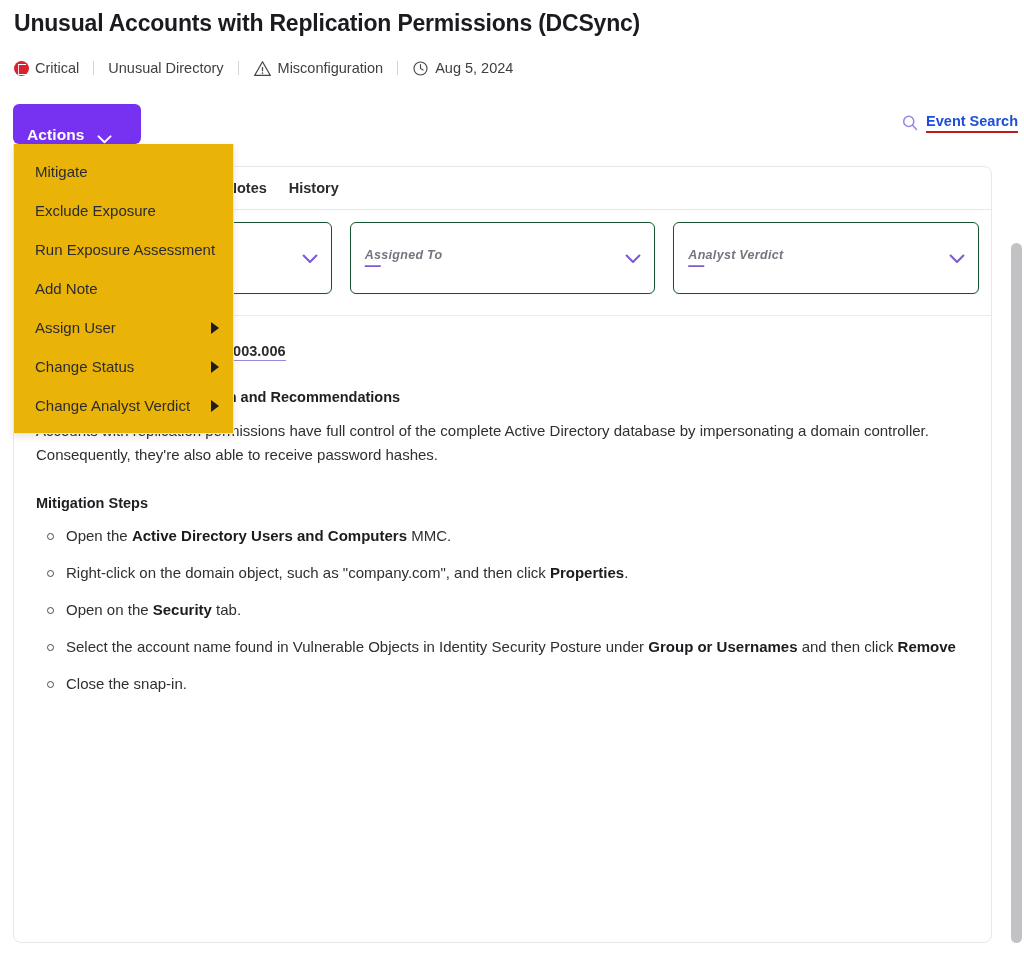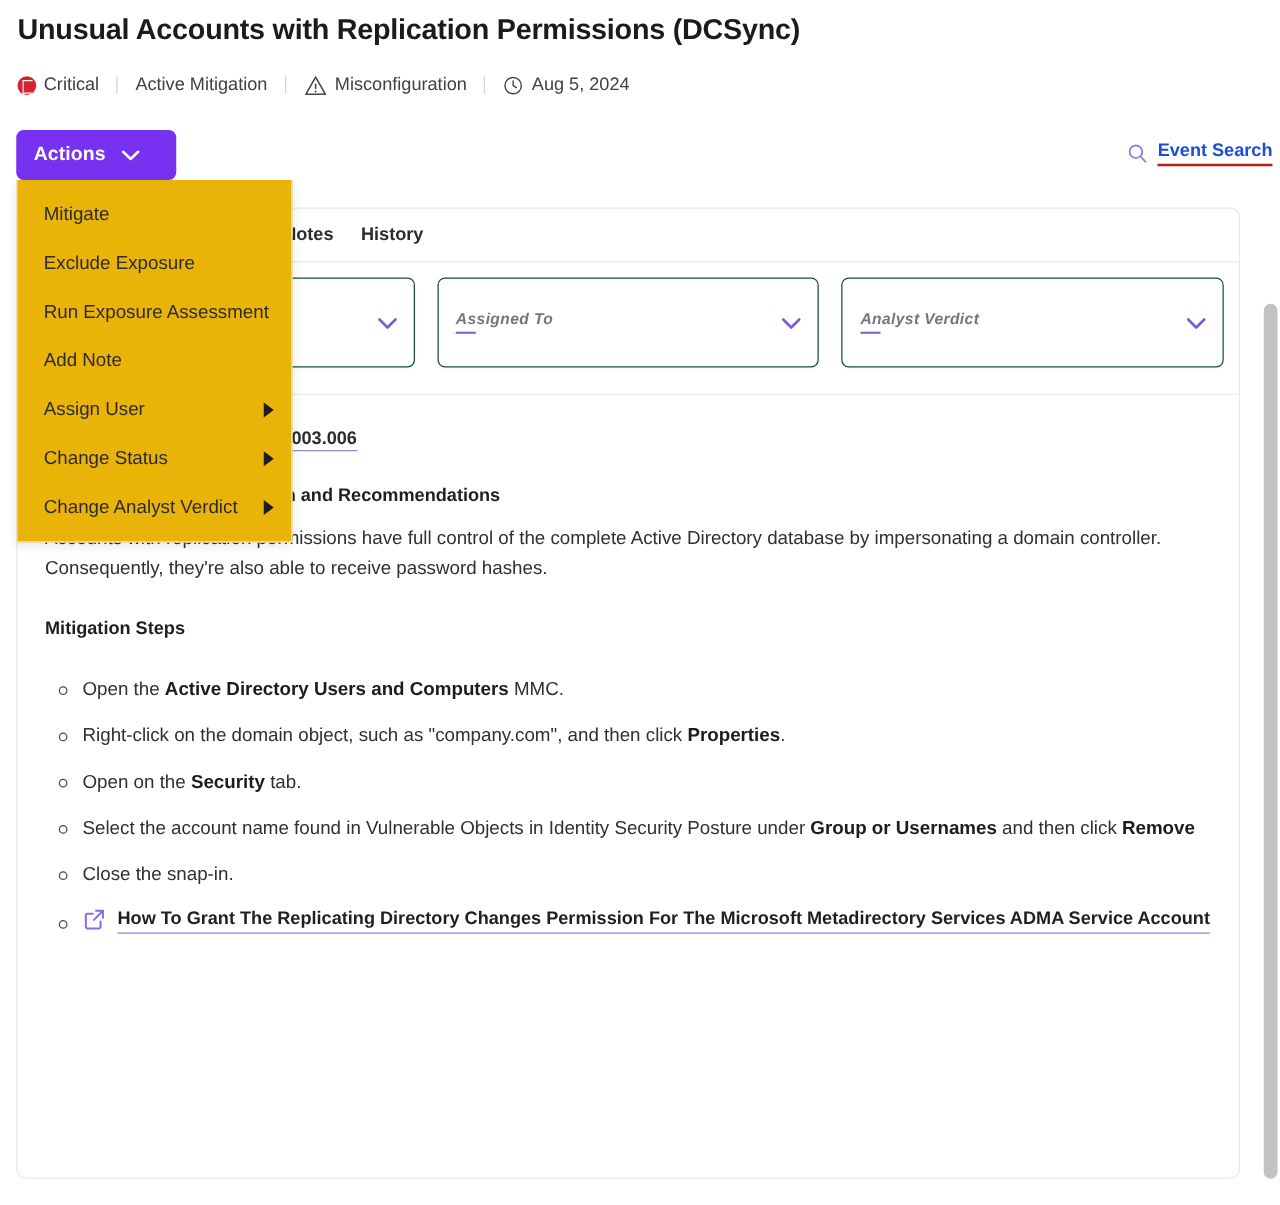--- a/index.html
+++ b/index.html
@@ -44,21 +44,21 @@
     border-left: 1.5px solid rgba(255,255,255,.85);
   }
   .tri-icon { width: 19px; height: 17px; flex: none; display:block; }
   .clock-icon { width: 17px; height: 17px; flex: none; display:block; }
 
   
   .actions-btn {
     position: absolute; left: 13px; top: 104px;
     width: 128px; height: 40px;
     background: #7731f0; border-radius: 6px;
-    display: flex; align-items: center; padding: 0 14px;
+    display: flex; align-items: flex-end; padding: 0 14px;
     cursor: pointer; border: none;
   }
   .actions-btn .lbl {
     color: #ffffff; font-size: 15.5px; font-weight: bold;
     letter-spacing: .1px;
   }
   .actions-btn .chev { margin-left: 12px; display: block; }
 
   
   .menu {
@@ -161,21 +161,21 @@
   }
   h3.sec {
     font-size: 14.5px; font-weight: bold; color: #1f1f23;
     margin: 28px 0 0 0;
   }
   p.para {
     font-size: 15px; color: #2f2f34; line-height: 24px;
     margin: 14px 0 0 0; max-width: 938px;
   }
   ul.steps {
-    margin: 28px 0 0 0; padding: 0 0 0 30px;
+    margin: 12px 0 0 0; padding: 0 0 0 30px;
     list-style: none;
   }
   ul.steps > li {
     position: relative;
     font-size: 15px; color: #2f2f34; line-height: 25px;
     margin: 0 0 12px 0; max-width: 910px;
   }
   ul.steps > li::before {
     content: ""; position: absolute; left: -19px; top: 10px;
     width: 5px; height: 5px; border-radius: 50%;
@@ -219,21 +219,21 @@
 
   <div class="page-title">Unusual Accounts with Replication Permissions (DCSync)</div>
 
   <div class="meta-row">
     <div class="meta-item">
       <span class="sev-icon"></span>
       <span>Critical</span>
     </div>
     <span class="meta-sep"></span>
     <div class="meta-item">
-      <span>Active Mitigation</span>
+      <span>Unusual Directory</span>
     </div>
     <span class="meta-sep"></span>
     <div class="meta-item">
       <svg class="tri-icon" viewBox="0 0 24 22">
         <path d="M12 2.2 L22.2 20 L1.8 20 Z" fill="none" stroke="#45454c" stroke-width="1.6" stroke-linejoin="round"></path>
         <rect x="11.2" y="9" width="1.6" height="5.6" rx=".7" fill="#45454c"></rect>
         <circle cx="12" cy="17" r="1" fill="#45454c"></circle>
       </svg>
       <span>Misconfiguration</span>
     </div>
@@ -286,32 +286,20 @@
 
       <h3 class="sec">Mitigation Steps</h3>
       <ul class="steps" id="steps">
           <li><span>Open the </span><b>Active Directory Users and Computers</b><span> MMC.</span></li>
           <li><span>Right-click on the domain object, such as "company.com", and then click </span><b>Properties</b><span>.</span></li>
           <li><span>Open on the </span><b>Security</b><span> tab.</span></li>
           <li><span>Select the account name found in Vulnerable Objects in Identity Security Posture under </span><b>Group or Usernames</b><span> and then click </span><b>Remove</b></li>
           <li><span>Close the snap-in.</span></li>
         </ul>
 
-      <ul class="refs" id="refs">
-          <li>
-            <div class="ref-wrap">
-              <svg class="ext-icon" viewBox="0 0 20 20">
-                <path d="M11.4 2.8 H17.2 V8.6" fill="none" stroke="#8b6ce0" stroke-width="1.7" stroke-linecap="round" stroke-linejoin="round"></path>
-                <path d="M17.2 2.8 L9.6 10.4" fill="none" stroke="#8b6ce0" stroke-width="1.7" stroke-linecap="round"></path>
-                <path d="M15.2 11.8 V16.2 A1.4 1.4 0 0 1 13.8 17.6 H4.2 A1.4 1.4 0 0 1 2.8 16.2 V6.6 A1.4 1.4 0 0 1 4.2 5.2 H8.6" fill="none" stroke="#8b6ce0" stroke-width="1.7" stroke-linecap="round" stroke-linejoin="round"></path>
-              </svg>
-              <span class="ref-link">How To Grant The Replicating Directory Changes Permission For The Microsoft Metadirectory Services ADMA Service Account</span>
-            </div>
-          </li>
-        </ul>
     </div>
   </div>
 
   <button class="actions-btn">
     <span class="lbl">Actions</span>
     <svg class="chev" width="15" height="9" viewBox="0 0 15 9">
       <path d="M1.5 1.4 L7.5 7.2 L13.5 1.4" fill="none" stroke="#ffffff" stroke-width="2" stroke-linecap="round" stroke-linejoin="round"></path>
     </svg>
   </button>
 

